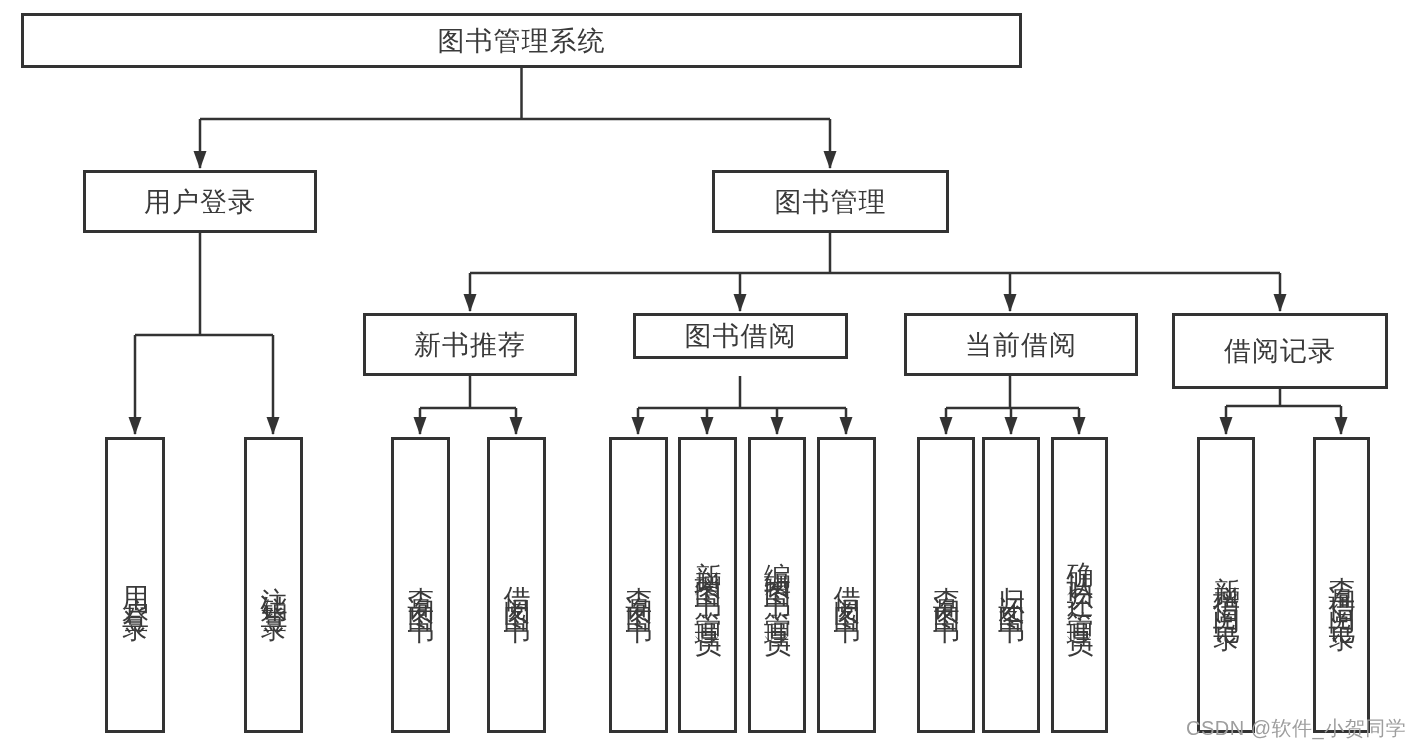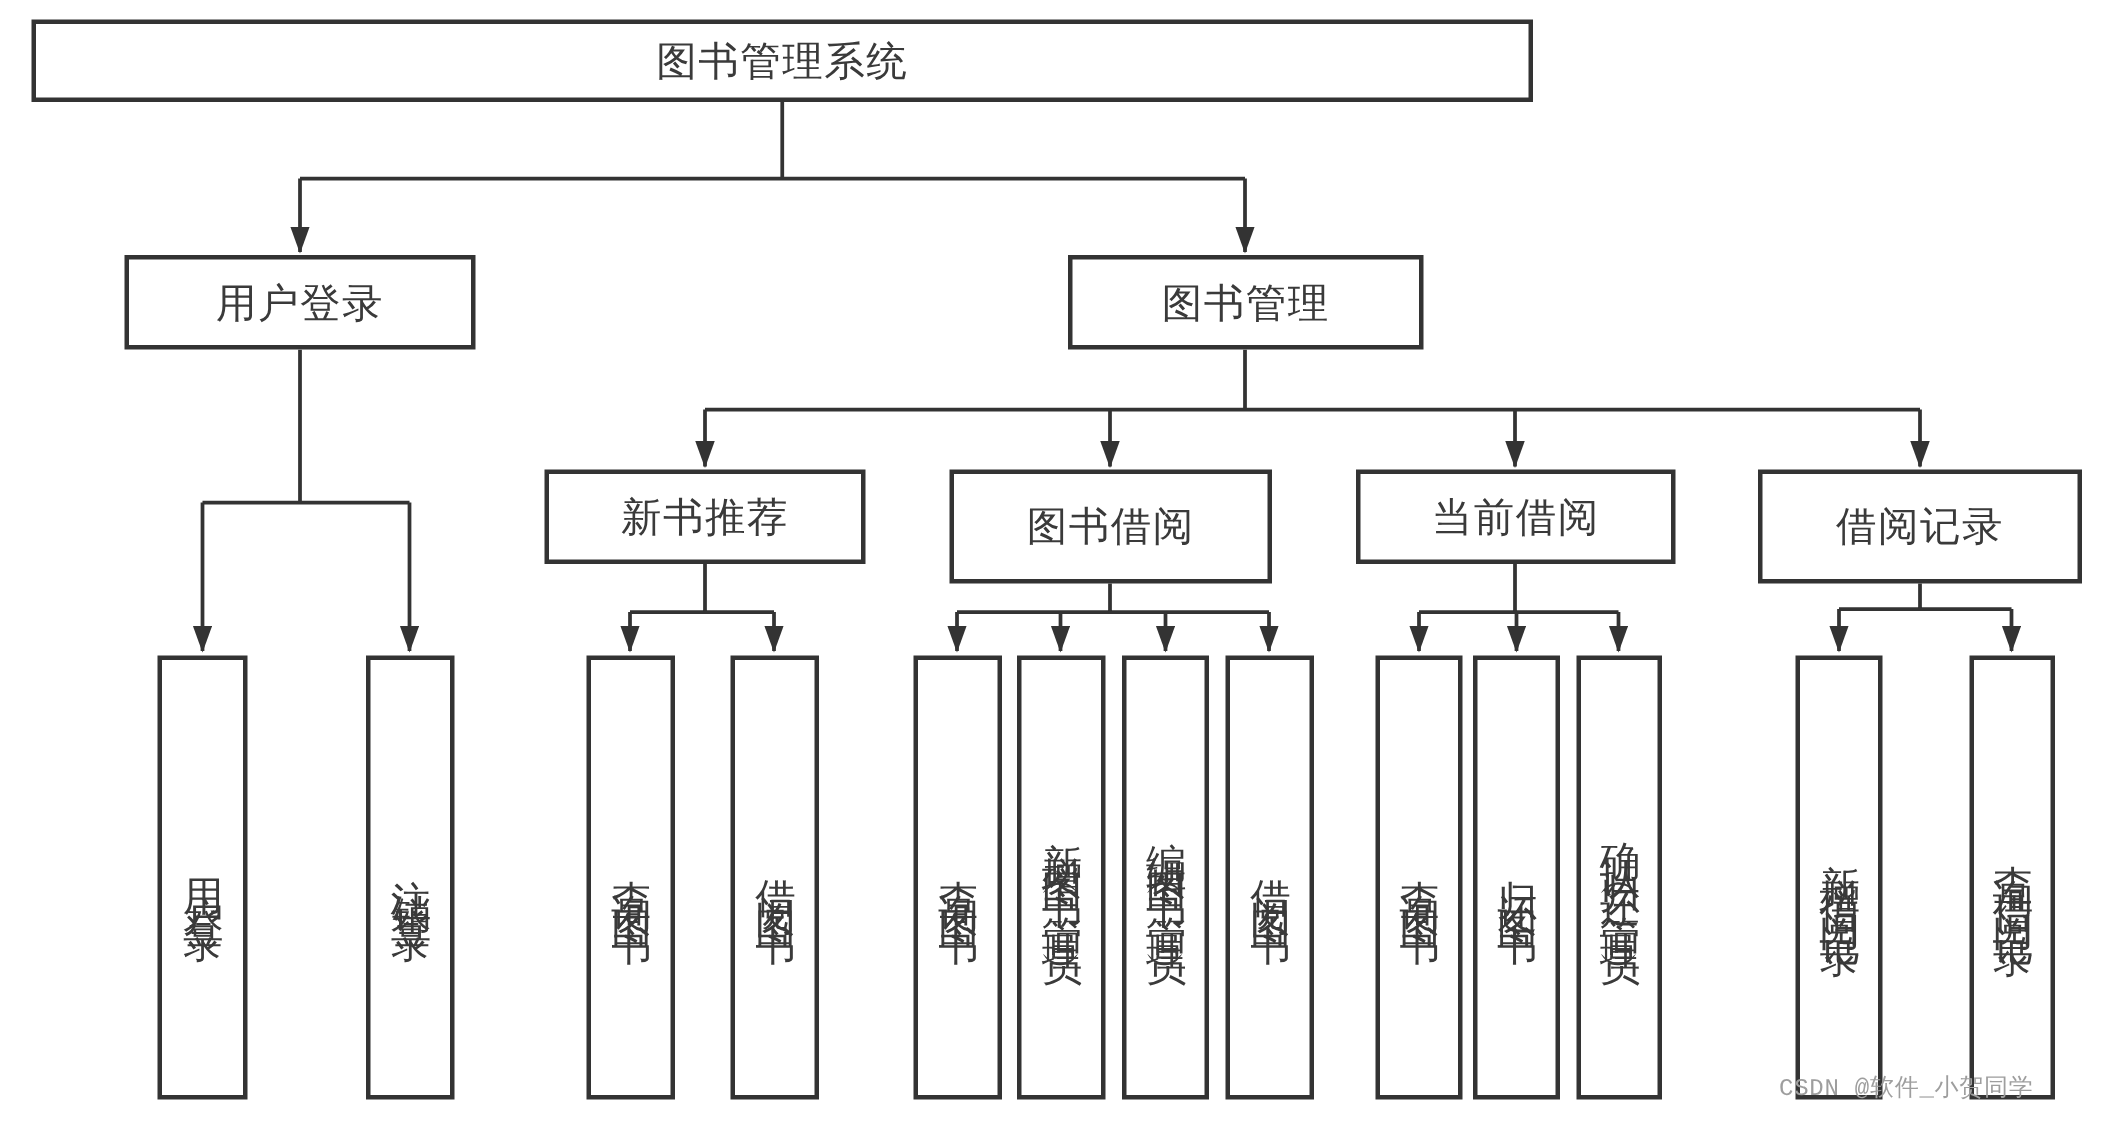--- a/index.html
+++ b/index.html
@@ -29,47 +29,46 @@
     line-height:1;
     white-space:nowrap;
   }
   
   .n-root{left:21px;top:13px;width:1001px;height:55px;}
   
   .n-user-login{left:83px;top:170px;width:234px;height:63px;}
   .n-book-mgmt{left:712px;top:170px;width:237px;height:63px;}
   
   .n-new-books{left:363px;top:313px;width:214px;height:63px;}
-  .n-book-borrow{left:633px;top:313px;width:215px;height:76px;}
-  .n-current-borrow{left:904px;top:313px;width:213px;height:63px;}
+  .n-book-borrow{left:633px;top:313px;width:215px;height:46px;}
+  .n-current-borrow{left:904px;top:313px;width:234px;height:63px;}
   .n-borrow-records{left:1172px;top:313px;width:216px;height:76px;}
   
   .leaf{top:437px;height:296px;}
   .n-leaf-user-login{left:105px;width:60px;}
   .n-leaf-logout{left:244px;width:59px;}
   .n-leaf-nb-query{left:391px;width:59px;}
   .n-leaf-nb-borrow{left:487px;width:59px;}
   .n-leaf-bb-query{left:609px;width:59px;}
   .n-leaf-bb-add{left:678px;width:59px;}
   .n-leaf-bb-edit{left:748px;width:58px;}
   .n-leaf-bb-borrow{left:817px;width:59px;}
   .n-leaf-cb-query{left:917px;width:58px;}
   .n-leaf-cb-return{left:982px;width:58px;}
   .n-leaf-cb-confirm{left:1051px;width:57px;}
   .n-leaf-br-add{left:1197px;width:58px;}
   .n-leaf-br-query{left:1313px;width:57px;}
   .watermark{
     position:absolute;
     left:1186px;top:715px;
-    font-size:16px;
+    font-size:20px;
     color:#9e9e9e;
     letter-spacing:0.5px;
     z-index:5;
     white-space:nowrap;
-    font-family:Liberation Mono, monospace;
   }
 </style>
 </head>
 <body>
 
 <div class="stage">
 
   <svg class="wires" width="1405" height="747" viewBox="0 0 1405 747" xmlns="http://www.w3.org/2000/svg">
     <defs>
       <marker id="arrow" markerUnits="userSpaceOnUse" markerWidth="20" markerHeight="15" refX="17" refY="6.5" orient="auto">

